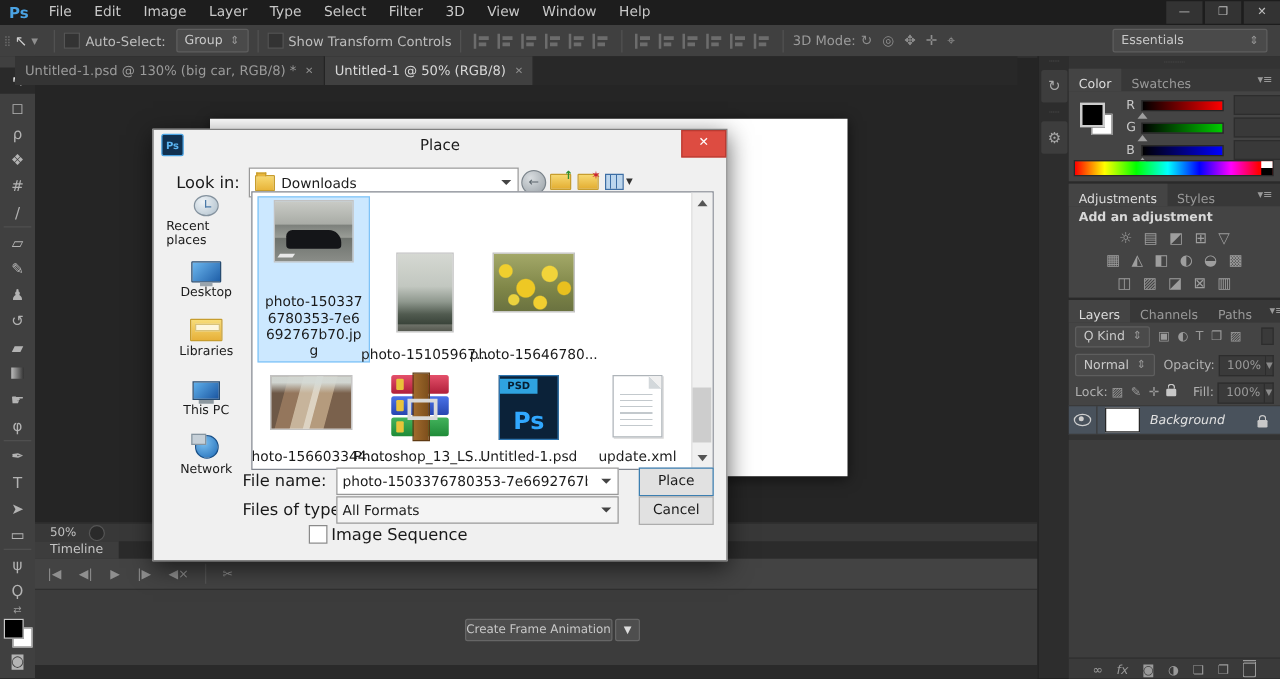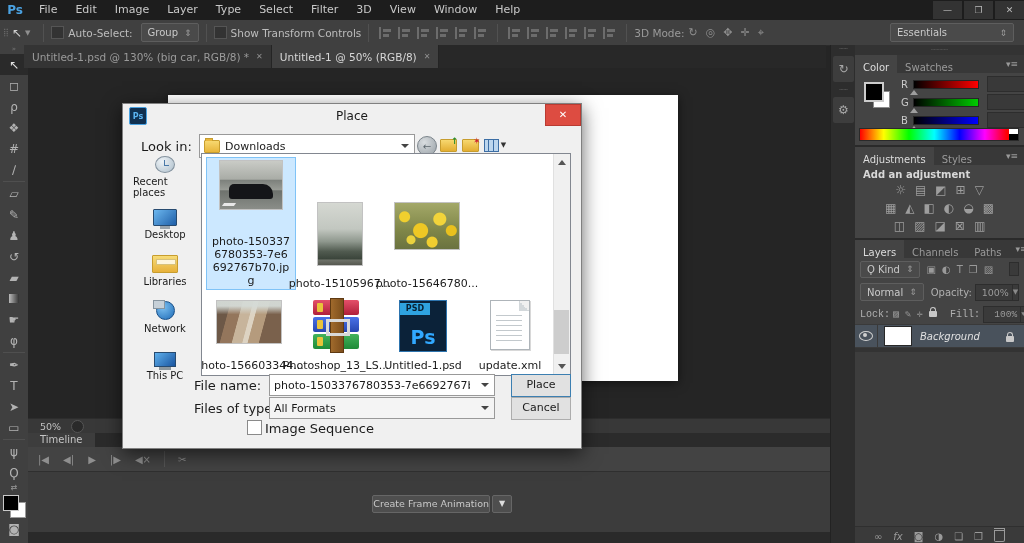--- a/index.html
+++ b/index.html
@@ -27,36 +27,36 @@
   
   .toolstrip{left:0;top:45px;width:28px;height:498px;background:#404040;border-right:1px solid #313131;}
   .tool{width:28px;height:21px;display:flex;align-items:center;justify-content:center;color:#b3b3b3;font-size:12px;}
   .tool.sel{background:#2a2a2a;color:#e2e2e2;}
   .tool-sep{height:1px;background:#4f4f4f;margin:1px 3px;}
   .grad-sq{width:10px;height:9px;background:linear-gradient(90deg,#bbb,#333);}
   .fgbg{position:relative;width:24px;height:24px;margin:2px auto 0;}
   .bgswatch{position:absolute;left:8px;top:8px;width:14px;height:14px;background:#fff;border:1px solid #9a9a9a;}
   .fgswatch{position:absolute;left:1px;top:1px;width:14px;height:14px;background:#000;border:1px solid #c9c9c9;}
   
-  .tabbar{left:24px;top:45px;width:802px;height:23px;background:#282828;display:flex;font-size:10.5px;}
+  .tabbar{left:12px;top:45px;width:802px;height:23px;background:#282828;display:flex;font-size:10.5px;}
   .doctab{display:flex;align-items:center;padding:0 8px;color:#9b9b9b;background:#343434;border-right:1px solid #242424;}
   .doctab.active{background:#404040;color:#d8d8d8;}
   .tab-x{margin-left:7px;font-size:8px;color:#8f8f8f;}
   .canvas-area{left:28px;top:68px;width:802px;height:350px;background:#252525;}
   .canvas{position:absolute;left:140px;top:27px;width:510px;height:286px;background:#fff;box-shadow:0 2px 10px rgba(0,0,0,.55);}
   
   .statusbar{left:28px;top:418px;width:802px;height:15px;background:#383838;border-top:1px solid #2d2d2d;display:flex;align-items:center;font-size:9.5px;color:#c0c0c0;}
   .status-ico{width:11px;height:11px;border-radius:50%;background:#2a2a2a;border:1px solid #555;margin-left:10px;}
   .tl-header{left:28px;top:433px;width:802px;height:14px;background:#2b2b2b;display:flex;}
   .tl-tab{background:#3d3d3d;color:#c5c5c5;font-size:10px;padding:0 12px;line-height:14px;}
   .tl-body{left:28px;top:447px;width:802px;height:96px;background:#3c3c3c;}
   .tl-controls{position:absolute;left:0;top:0;width:802px;height:24px;background:#434343;border-bottom:1px solid #2f2f2f;display:flex;align-items:center;color:#8f8f8f;font-size:10px;}
   .tl-ic{margin:0 7px;}
   .tl-strip{position:absolute;left:0;bottom:0;width:802px;height:11px;background:#2a2a2a;}
-  .cfa-btn{position:absolute;left:344px;top:48px;width:116px;height:16px;background:#4e4e4e;border:1px solid #666;border-radius:2px;color:#c9c9c9;font-size:9.5px;text-align:right;line-height:15px;}
+  .cfa-btn{position:absolute;left:344px;top:48px;width:116px;height:16px;background:#4e4e4e;border:1px solid #666;border-radius:2px;color:#c9c9c9;font-size:9.5px;text-align:left;line-height:15px;}
   .cfa-arrow{position:absolute;left:464px;top:48px;width:18px;height:16px;background:#4e4e4e;border:1px solid #666;border-radius:2px;color:#ddd;font-size:8px;text-align:center;line-height:15px;}
   
   .cdock{left:830px;top:45px;width:25px;height:498px;background:#2d2d2d;border-left:1px solid #222;}
   .cdock-btn{width:21px;height:26px;background:#3d3d3d;border-radius:2px;margin:3px auto 4px;color:#a8a8a8;font-size:12px;display:flex;align-items:center;justify-content:center;}
   .cdock-grip{text-align:center;color:#5c5c5c;font-size:7px;line-height:8px;}
   
   .rdock{left:855px;top:45px;width:169px;height:498px;background:#333;}
   .panel-tabs{height:18px;background:#383838;display:flex;font-size:10px;color:#9a9a9a;}
   .ptab{padding:4px 8px;line-height:18px;}
   .ptab.active{background:#444;color:#dcdcdc;}
@@ -409,21 +409,21 @@
       </div>
       <div class="lyr-row" style="height:24px;">
         <span class="psel" style="width:78px;height:16px;justify-content:space-between;">
             <span>Normal</span>
             <span class="updn">⇕</span>
           </span>
         <span style="margin-left:7px;color:#b0b0b0;">Opacity:</span>
         <span class="pval" style="margin-left:3px;">100%</span>
           <span class="pval-arrow">▼</span>
       </div>
-      <div class="lyr-row" style="height:20px;font-family:Liberation Mono, monospace;">
+      <div class="lyr-row" style="height:20px;">
         <span>Lock:</span>
         <span class="lfilter-ic">▨</span>
         <span class="lfilter-ic">✎</span>
         <span class="lfilter-ic">✛</span>
         <span class="lfilter-ic"><span class="padlock"></span></span>
         <span style="margin-left:10px;color:#b0b0b0;">Fill:</span>
         <span class="pval" style="margin-left:3px;">100%</span>
           <span class="pval-arrow">▼</span>
       </div>
       <div class="layer-entry">
@@ -485,26 +485,26 @@
       </div>
       <div class="sidebar-item">
         <span class="si si-desktop"></span>
         <span>Desktop</span>
       </div>
       <div class="sidebar-item" style="margin-top:5px;">
         <span class="si si-lib"></span>
         <span>Libraries</span>
       </div>
       <div class="sidebar-item" style="margin-top:5px;">
+        <span class="si si-pc"></span>
+        <span>This PC</span>
+      </div>
+      <div class="sidebar-item" style="margin-top:5px;">
         <span class="si si-net"></span>
         <span>Network</span>
-      </div>
-      <div class="sidebar-item" style="margin-top:5px;">
-        <span class="si si-pc"></span>
-        <span>This PC</span>
       </div>
     </div>
 
     <div class="flist">
       <div class="frow r1" style="margin-top:3px;">
         <div class="fitem selected">
           <span class="thwrap">
               <span class="photo th-car"></span>
             </span>
           <span class="flabel">photo-1503376780353-7e6692767b70.jpg</span>

